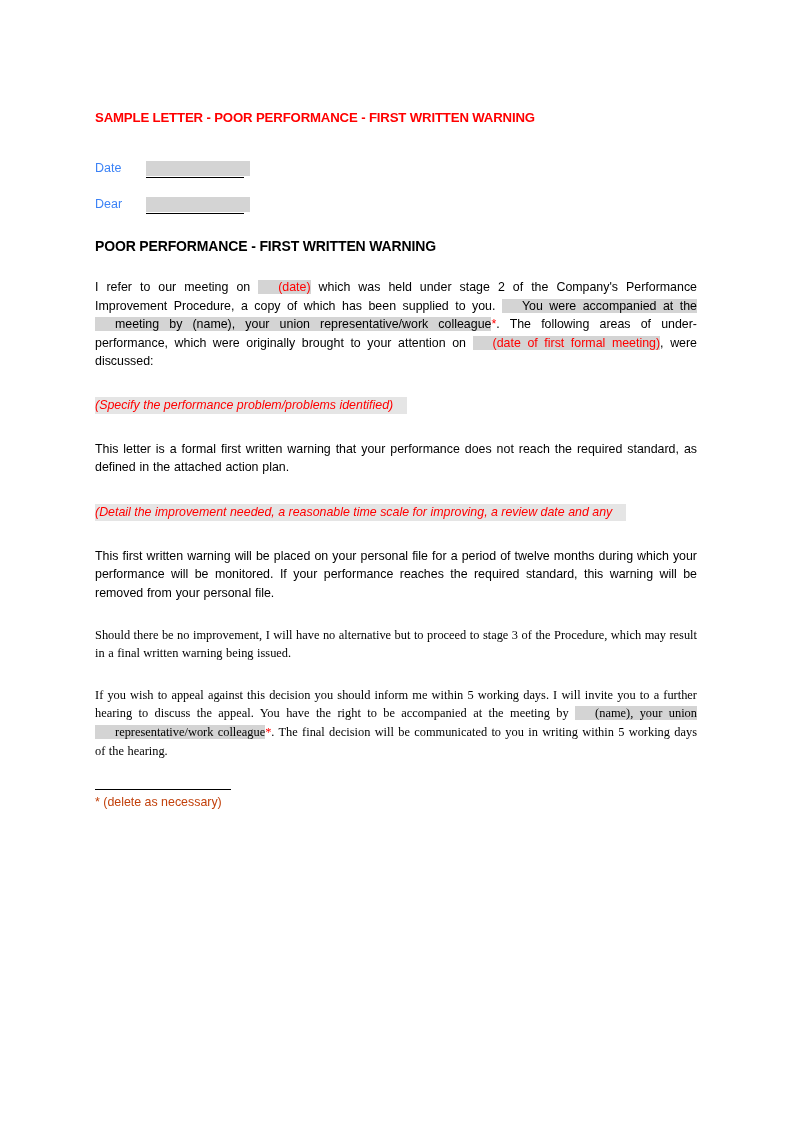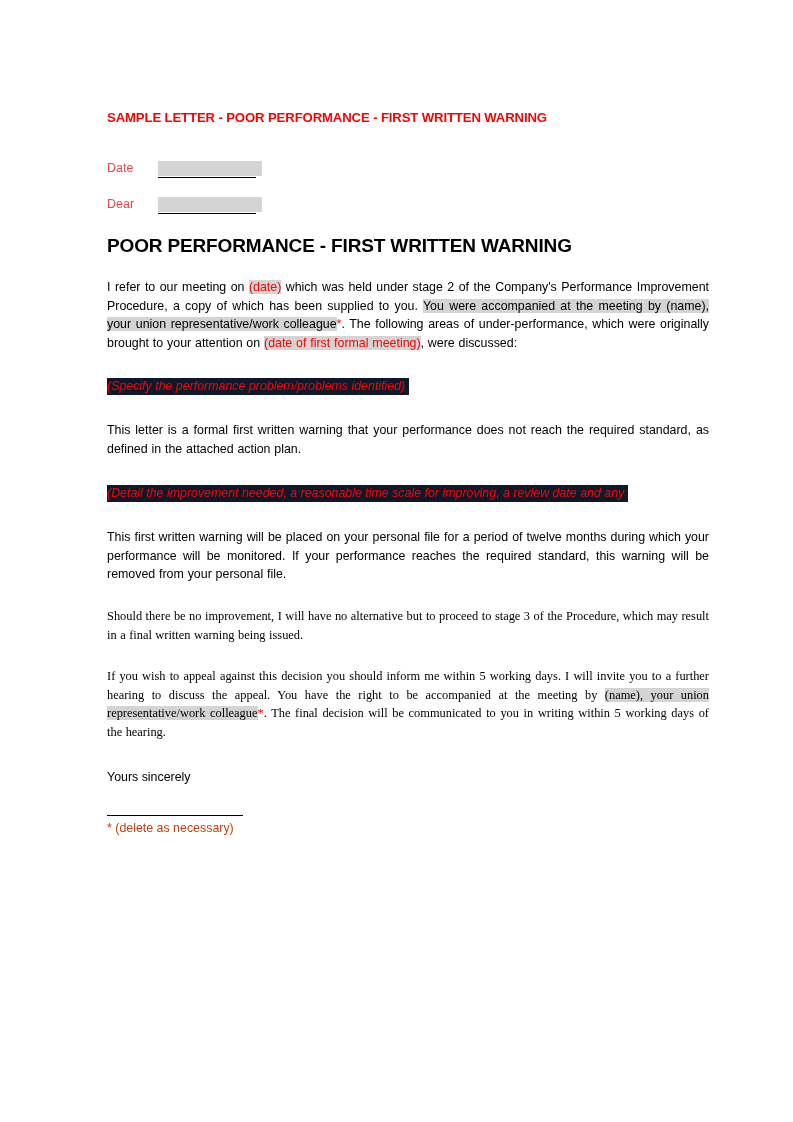--- a/index.html
+++ b/index.html
@@ -14,21 +14,20 @@
     font-family: "Liberation Sans", sans-serif;
     color: #000000;
     overflow: hidden;
   }
   .page {
     position: relative;
     width: 734px;
     height: 1122px;
     background: #ffffff;
     box-sizing: border-box;
-    margin-left: 12px;
   }
   .content {
     position: absolute;
     left: 95px;
     top: 110px;
     width: 602px;
   }
 
   
   .doc-title {
@@ -47,21 +46,21 @@
     display: flex;
     align-items: flex-end;
     font-size: 12.5px;
     line-height: 15px;
   }
   .field-row.date-row { margin-top: 35px; }
   .field-row.dear-row { margin-top: 21px; }
   .field-label {
     width: 51px;
     flex: 0 0 51px;
-    color: #ef4444;
+    color: #3b82f6;
     font-size: 12.5px;
     line-height: 15px;
   }
   .field-blank {
     position: relative;
     width: 104px;
     height: 15px;
     background: #d4d4d4;
   }
   .field-blank::after {
@@ -71,21 +70,21 @@
     bottom: -2px;
     width: 98px;
     height: 1.4px;
     background: #000000;
   }
 
   
   .section-heading {
     margin-top: 26px;
     font-weight: bold;
-    font-size: 19px;
+    font-size: 14px;
     font-stretch: condensed;
     letter-spacing: -0.15px;
     line-height: 16px;
     color: #000000;
     white-space: nowrap;
   }
 
   
   p.body-par {
     margin: 0;
@@ -102,32 +101,33 @@
   .note-par {
     margin: 0;
     font-size: 12.4px;
     line-height: 18.6px;
     color: #ff0000;
     font-style: italic;
     text-align: left;
   }
   .note-par.gap-note-top { margin-top: 25px; }
   .note-par .hl-note {
-    background: #0f172a;
+    background: #e5e5e5;
     box-decoration-break: clone;
     -webkit-box-decoration-break: clone;
-    padding: 1px 4px 2px 0;
+    padding: 1px 14px 2px 0;
   }
   .note-par.two-line { line-height: 20px; }
 
   
   .red { color: #ff0000; }
   .hl {
     background: #d4d4d4;
     box-decoration-break: clone;
+    padding-left: 20px;
     -webkit-box-decoration-break: clone;
   }
   .star {
     color: #ff0000;
     font-size: 12.4px;
     vertical-align: baseline;
   }
 
   
   .closing {
@@ -184,20 +184,19 @@
     </p>
 
     <p class="body-par gap-note">This  first  written  warning  will  be  placed  on  your  personal  file  for  a  period  of  twelve  months  during  which  your  performance  will  be  monitored.  If  your  performance   reaches  the  required  standard,  this  warning will be removed from your personal file.</p>
 
     <p class="body-par gap-med">Should  there  be  no  improvement,  I will have  no  alternative  but to proceed  to stage 3 of the Procedure, which may result in a final written warning being issued.</p>
 
     <p class="body-par gap-med">
       <span>If you wish to appeal against this decision you should inform me within 5 working days. I will invite you to  a  further  hearing  to  discuss  the  appeal.  You  have   the  right  to  be  accompanied  at  the  meeting  by  </span><span class="hl">(name),  your union  representative/work   colleague</span><span class="star">*</span><span>. The final decision will be communicated to you in  writing within 5 working days of the hearing.</span>
     </p>
 
-    <div class="closing">Yours sincerely</div>
 
     <div class="rule"></div>
 
     <div class="footnote">* (delete as necessary)</div>
 
   </div>
 </div>
 
 </body></html>

